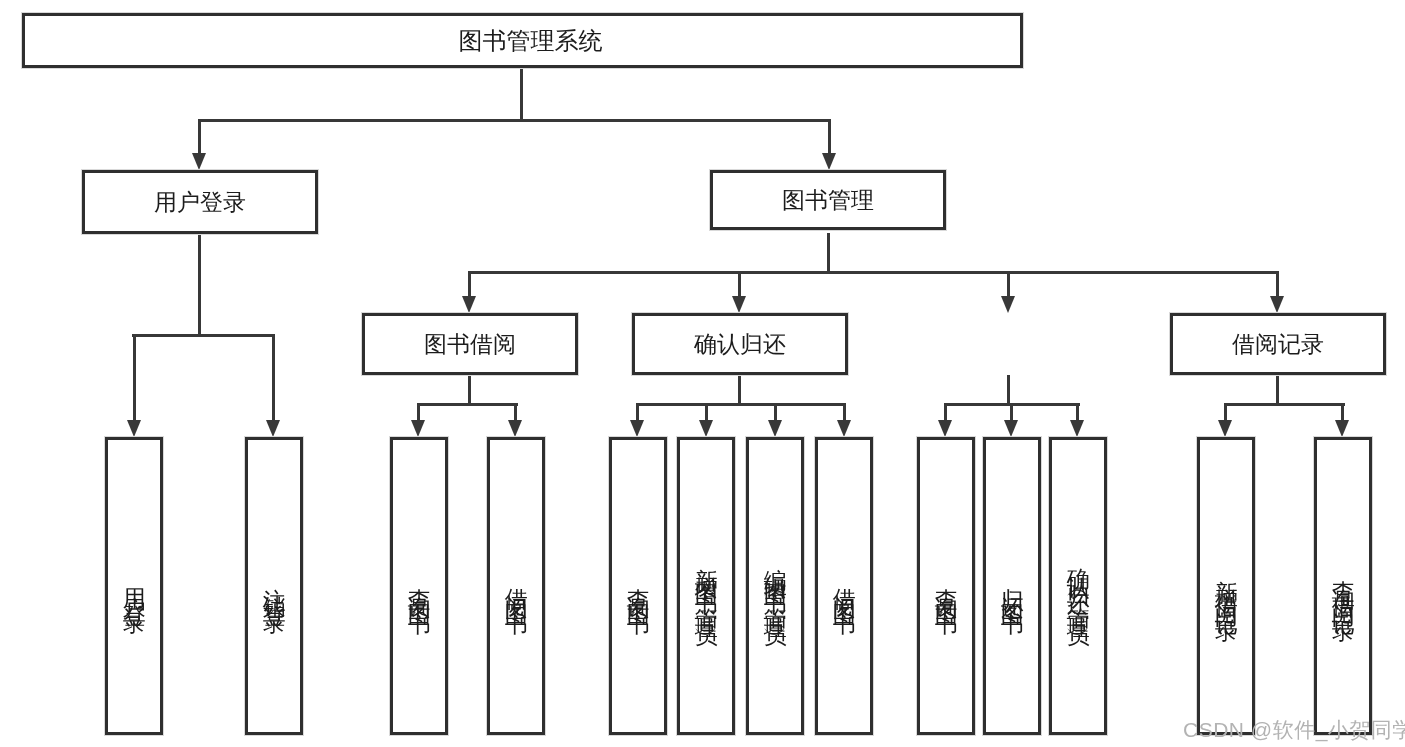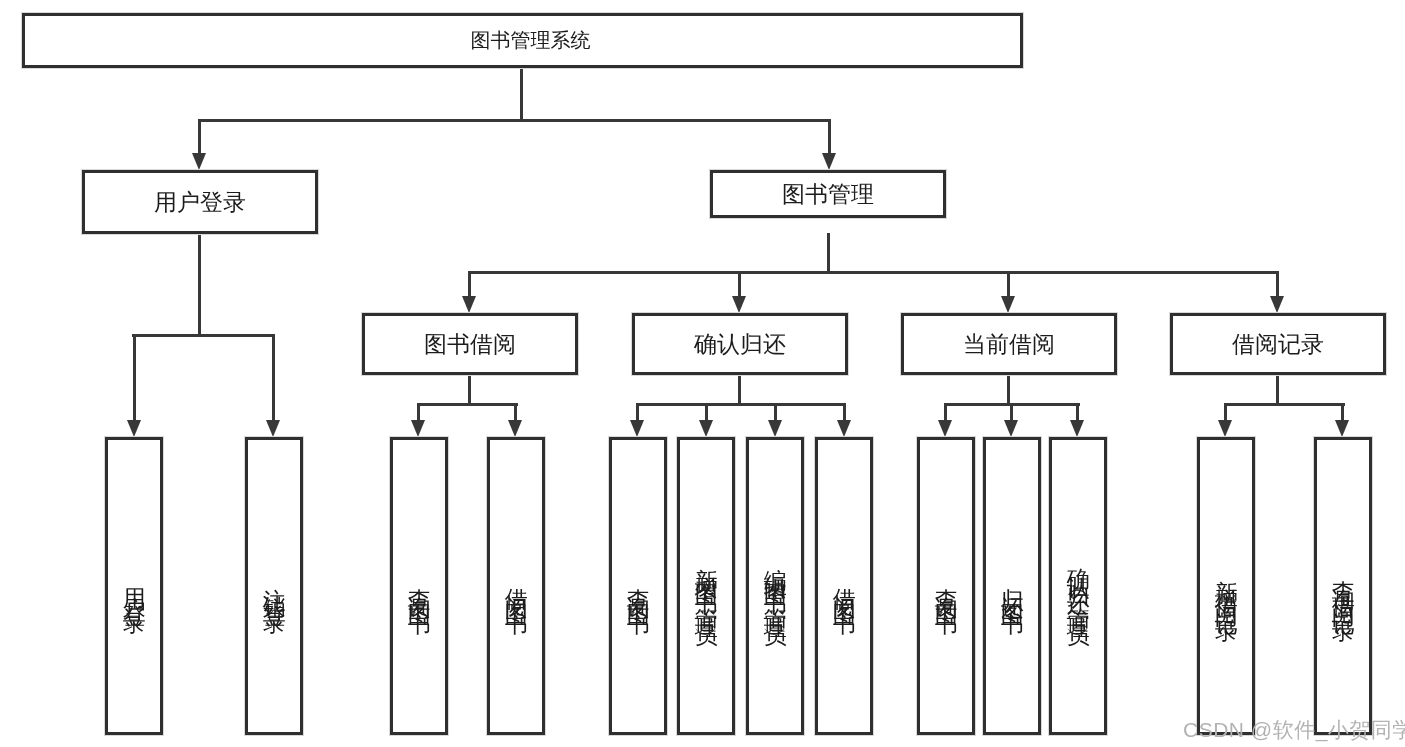--- a/index.html
+++ b/index.html
@@ -16,21 +16,21 @@
     border:3px solid #2f2f2f;
     box-sizing:border-box;
     display:flex;
     align-items:center;
     justify-content:center;
     color:#1c1c1c;
     font-size:23px;
     box-shadow:0 0 0 1px #d9d9d9;
     z-index:2;
   }
-  .root-box { font-size:20px;padding-left:16px; }
+  .root-box { font-size:24px;padding-left:16px; }
   .vtext {
     writing-mode:vertical-lr;
     text-orientation:mixed;
     letter-spacing:8px;
     line-height:1.1;
     font-size:23px;
     color:#1c1c1c;
   }
   .vline, .hline {
     position:absolute;
@@ -73,37 +73,36 @@
 <div class="canvas">
 
   <div class="box root-box" style="left:22px;top:13px;width:1001px;height:55px">图书管理系统</div>
 
   <div class="vline" style="left:520px;top:68px;height:54px"></div>
   <div class="hline" style="left:198px;top:119px;width:633px"></div>
   <div class="arrow" style="left:198px;top:119px;height:34px"></div>
   <div class="arrow" style="left:828px;top:119px;height:34px"></div>
 
   <div class="box" style="left:82px;top:170px;width:236px;height:64px">用户登录</div>
-  <div class="box" style="left:710px;top:170px;width:236px;height:48px">图书管理</div>
+  <div class="box" style="left:710px;top:170px;width:236px;height:60px">图书管理</div>
 
   <div class="vline" style="left:198px;top:233px;height:104px"></div>
   <div class="hline" style="left:132px;top:334px;width:143px"></div>
   <div class="arrow" style="left:133px;top:334px;height:86px"></div>
   <div class="arrow" style="left:272px;top:334px;height:86px"></div>
 
   <div class="vline" style="left:827px;top:233px;height:41px"></div>
   <div class="hline" style="left:468px;top:271px;width:811px"></div>
   <div class="arrow" style="left:468px;top:271px;height:25px"></div>
   <div class="arrow" style="left:738px;top:271px;height:25px"></div>
   <div class="arrow" style="left:1007px;top:271px;height:25px"></div>
   <div class="arrow" style="left:1276px;top:271px;height:25px"></div>
 
   <div class="box" style="left:362px;top:313px;width:216px;height:62px">图书借阅</div>
   <div class="box" style="left:632px;top:313px;width:216px;height:62px">确认归还</div>
-  <div class="box" style="left:901px;top:313px;width:216px;height:62px">当前借阅</div>
   <div class="box" style="left:1170px;top:313px;width:216px;height:62px">借阅记录</div>
 
   <div class="vline" style="left:468px;top:375px;height:31px"></div>
   <div class="hline" style="left:417px;top:403px;width:101px"></div>
   <div class="arrow" style="left:417px;top:403px;height:17px"></div>
   <div class="arrow" style="left:514px;top:403px;height:17px"></div>
 
   <div class="vline" style="left:738px;top:375px;height:31px"></div>
   <div class="hline" style="left:636px;top:403px;width:210px"></div>
   <div class="arrow" style="left:636px;top:403px;height:17px"></div>

